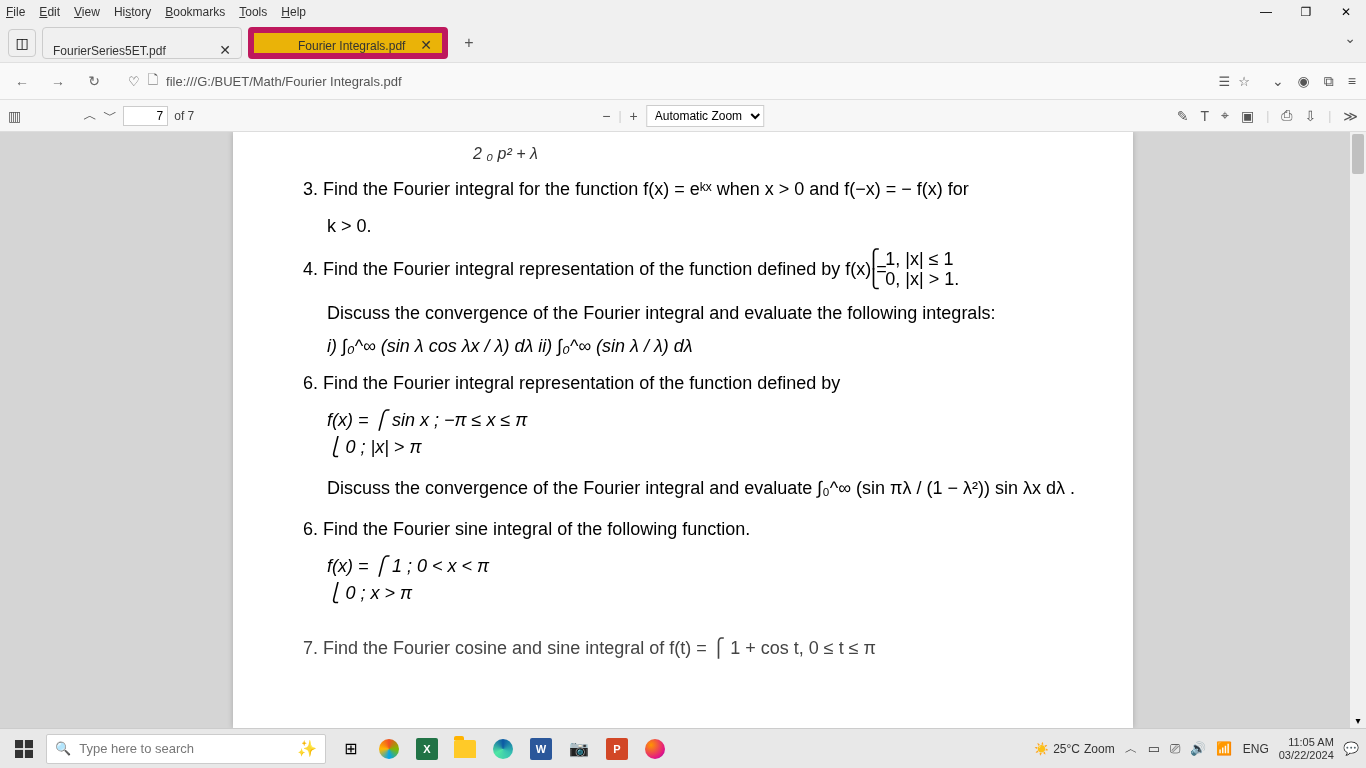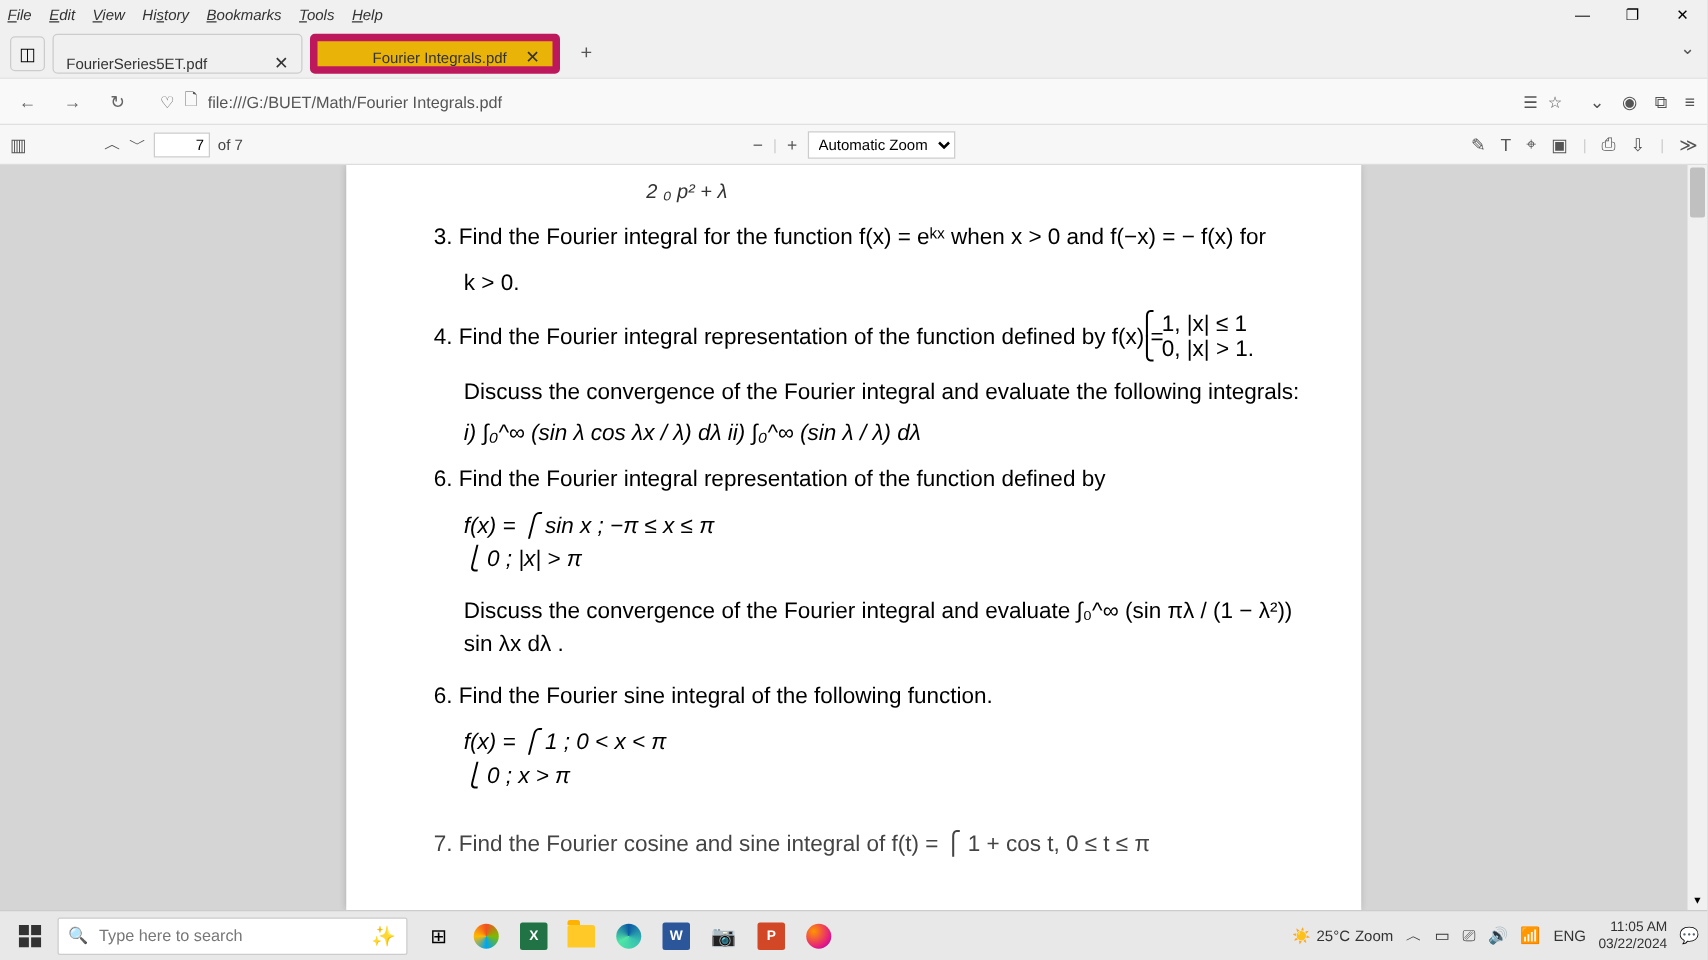--- a/index.html
+++ b/index.html
@@ -1,20 +1,20 @@
 <!DOCTYPE html>
 <html><head>
 <meta charset="utf-8">
 <style>
 * { margin: 0; padding: 0; box-sizing: border-box; font-family: "Segoe UI", Arial, sans-serif; }
 body { width: 1366px; height: 768px; overflow: hidden; background: #f0f0f0; position: relative; }
 
 
 .menubar { height: 24px; background: #f0f0f0; display: flex; align-items: center; padding: 0 6px; font-size: 12px; color: #333; }
-.menubar span { margin-right: 14px; cursor: default; font-style: italic; }
+.menubar span { margin-right: 14px; cursor: default; }
 .menubar span u { text-decoration: underline; }
 .win-controls-top { position: absolute; right: 0; top: 0; display: flex; height: 24px; }
 .win-controls-top div { width: 40px; display: flex; align-items: center; justify-content: center; font-size: 12px; cursor: pointer; }
 
 
 .tabbar { height: 38px; background: #f0f0f0; display: flex; align-items: center; padding: 0 8px; gap: 6px; }
 .tab-app-icon { width: 28px; height: 28px; display: flex; align-items: center; justify-content: center; border: 1px solid #ccc; border-radius: 4px; font-size: 14px; }
 .tab { height: 32px; min-width: 200px; max-width: 220px; background: #f0f0f0; border: 1px solid #ccc; border-radius: 4px; display: flex; align-items: flex-end; padding: 0 10px; font-size: 12px; color: #333; gap: 8px; }
 .tab.active { background: #eab308; border: 6px solid #be185d; padding-left: 44px; }
 .tab .tab-title { flex: 1; white-space: nowrap; overflow: hidden; text-overflow: ellipsis; }
@@ -37,21 +37,21 @@
 .page-input { width: 45px; height: 20px; border: 1px solid #ccc; text-align: right; padding: 0 4px; font-size: 12px; }
 .zoom-select { height: 22px; border: 1px solid #ccc; font-size: 12px; padding: 0 4px; background: #fff; }
 .pdf-icon { cursor: pointer; font-size: 14px; color: #555; }
 
 
 .docarea { height: calc(768px - 24px - 38px - 38px - 32px - 40px); overflow: hidden; background: #d5d5d5; position: relative; }
 .scrollbar-v { position: absolute; right: 0; top: 0; width: 16px; height: 100%; background: #f0f0f0; }
 .scrollbar-v .thumb { position: absolute; right: 2px; top: 2px; width: 12px; height: 40px; background: #c0c0c0; border-radius: 2px; }
 .scrollbar-v .arrow-up { position: absolute; top: 0; width: 16px; height: 16px; display: flex; align-items: center; justify-content: center; font-size: 10px; }
 .scrollbar-v .arrow-down { position: absolute; bottom: 0; width: 16px; height: 16px; display: flex; align-items: center; justify-content: center; font-size: 10px; }
-.page { width: 812px; margin: 0 auto; background: #fff; min-height: 100%; padding: 10px 40px 20px 40px; font-family: "Times New Roman", serif; font-size: 18px; color: #000; line-height: 1.5; box-shadow: 0 0 6px rgba(0,0,0,0.2); }
+.page { width: 900px; margin: 0 auto; background: #fff; min-height: 100%; padding: 10px 40px 20px 40px; font-family: "Times New Roman", serif; font-size: 18px; color: #000; line-height: 1.5; box-shadow: 0 0 6px rgba(0,0,0,0.2); }
 .page .item { margin: 10px 0 10px 30px; text-indent: -24px; padding-left: 24px; }
 .page .sub { margin-left: 54px; }
 .page .formula { margin: 6px 0 6px 54px; font-style: italic; }
 .cutoff-top { margin-left: 200px; font-size: 16px; color: #333; font-style: italic; }
 
 
 .taskbar { position: absolute; bottom: 0; left: 0; right: 0; height: 40px; background: #e8e8e8; border-top: 1px solid #ccc; display: flex; align-items: center; padding: 0 6px; }
 .start-btn { width: 36px; height: 32px; display: flex; align-items: center; justify-content: center; cursor: pointer; }
 .start-btn svg { width: 18px; height: 18px; }
 .search-box { height: 30px; width: 280px; background: #fff; border: 1px solid #ccc; border-radius: 2px; display: flex; align-items: center; padding: 0 8px; gap: 8px; font-size: 13px; color: #777; margin-left: 4px; }

